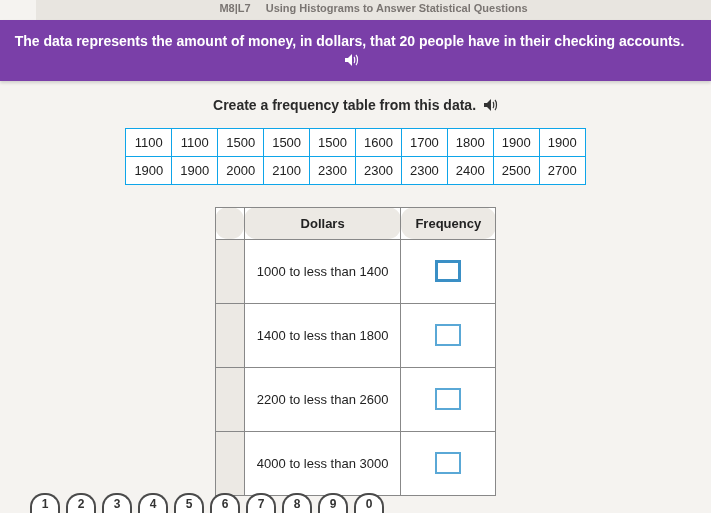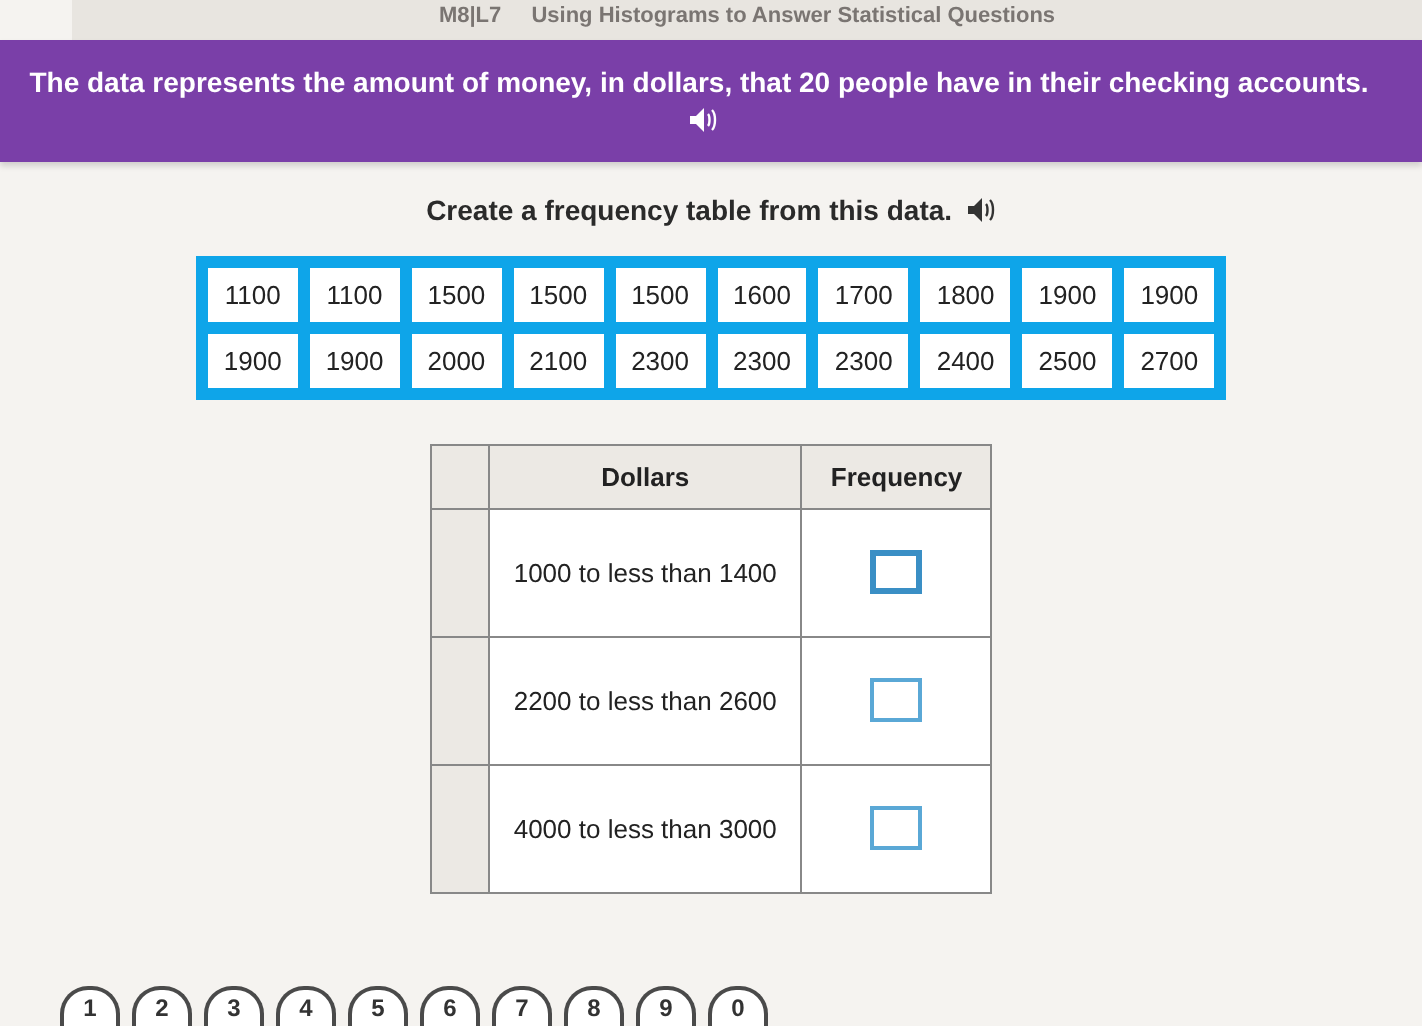--- a/index.html
+++ b/index.html
@@ -43,21 +43,21 @@
     color: #2a2a2a;
     font-size: 14px;
     margin: 16px 0 14px 0;
   }
   .data-table {
     border-collapse: collapse;
     margin: 0 auto 22px auto;
     background: #fff;
   }
   .data-table td {
-    border: 6px solid #0ea5e9;
+    border: 1px solid #0ea5e9;
     padding: 6px 8px;
     font-size: 13px;
     color: #222;
     text-align: center;
     min-width: 42px;
   }
   .freq-table {
     border-collapse: collapse;
     margin: 0 auto;
     background: #fff;
@@ -65,20 +65,21 @@
   .freq-table th, .freq-table td {
     border: 1px solid #888;
     font-size: 13px;
     color: #222;
   }
   .freq-table th {
     background: #ece9e4;
     font-weight: bold;
     padding: 8px 14px;
     text-align: center;
+    border-radius: 13px;
   }
   .freq-table td.range-cell {
     padding: 24px 12px;
     text-align: left;
     white-space: nowrap;
   }
   .freq-table td.input-cell {
     padding: 6px 18px;
     text-align: center;
   }
@@ -191,20 +192,27 @@
   </tr>
   <tr>
     <td class="corner-cell"></td>
     <td class="range-cell">1000 to less than 1400</td>
     <td class="input-cell">
       <input class="freq-input active" value="" style="">
     </td>
   </tr>
   <tr>
     <td class="corner-cell"></td>
+    <td class="range-cell">1400 to less than 1800</td>
+    <td class="input-cell">
+      <input class="freq-input" value="" style="">
+    </td>
+  </tr>
+  <tr>
+    <td class="corner-cell"></td>
     <td class="range-cell">2200 to less than 2600</td>
     <td class="input-cell">
       <input class="freq-input" value="" style="">
     </td>
   </tr>
   <tr>
     <td class="corner-cell"></td>
     <td class="range-cell">4000 to less than 3000</td>
     <td class="input-cell">
       <input class="freq-input" value="" style="">

